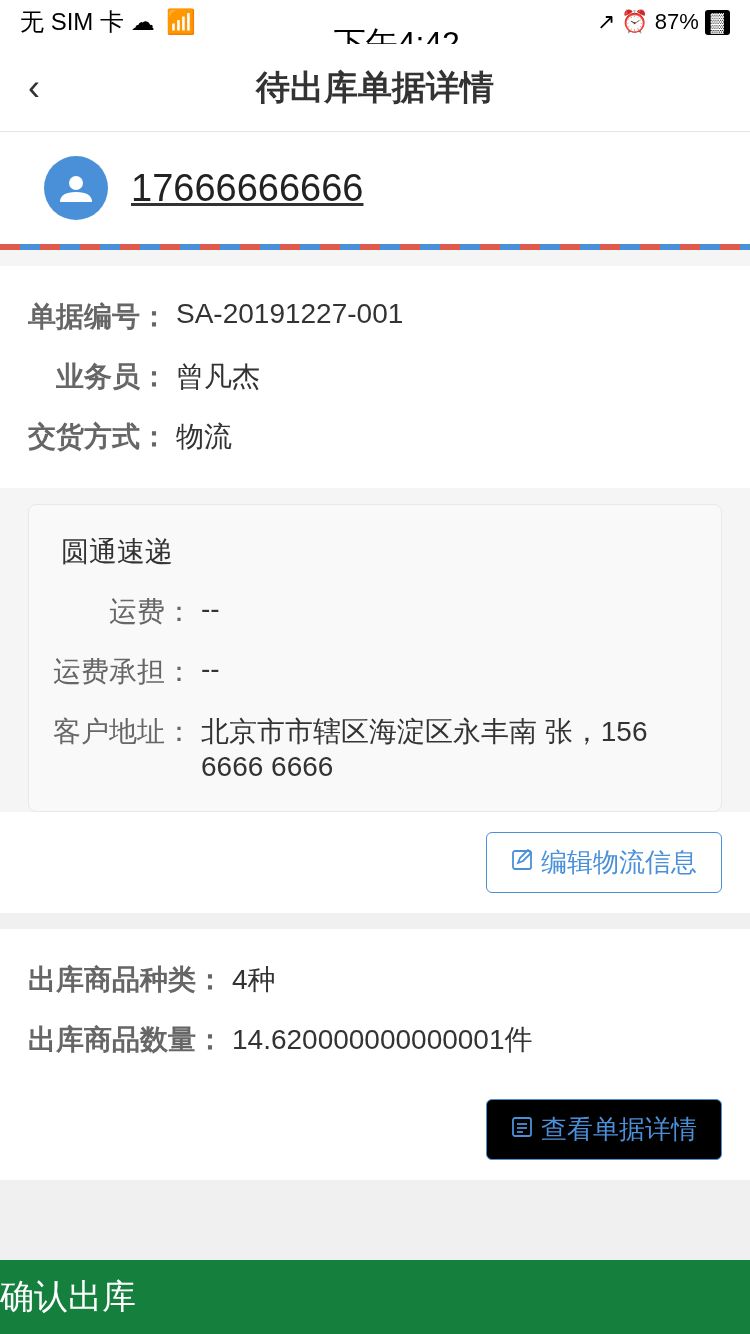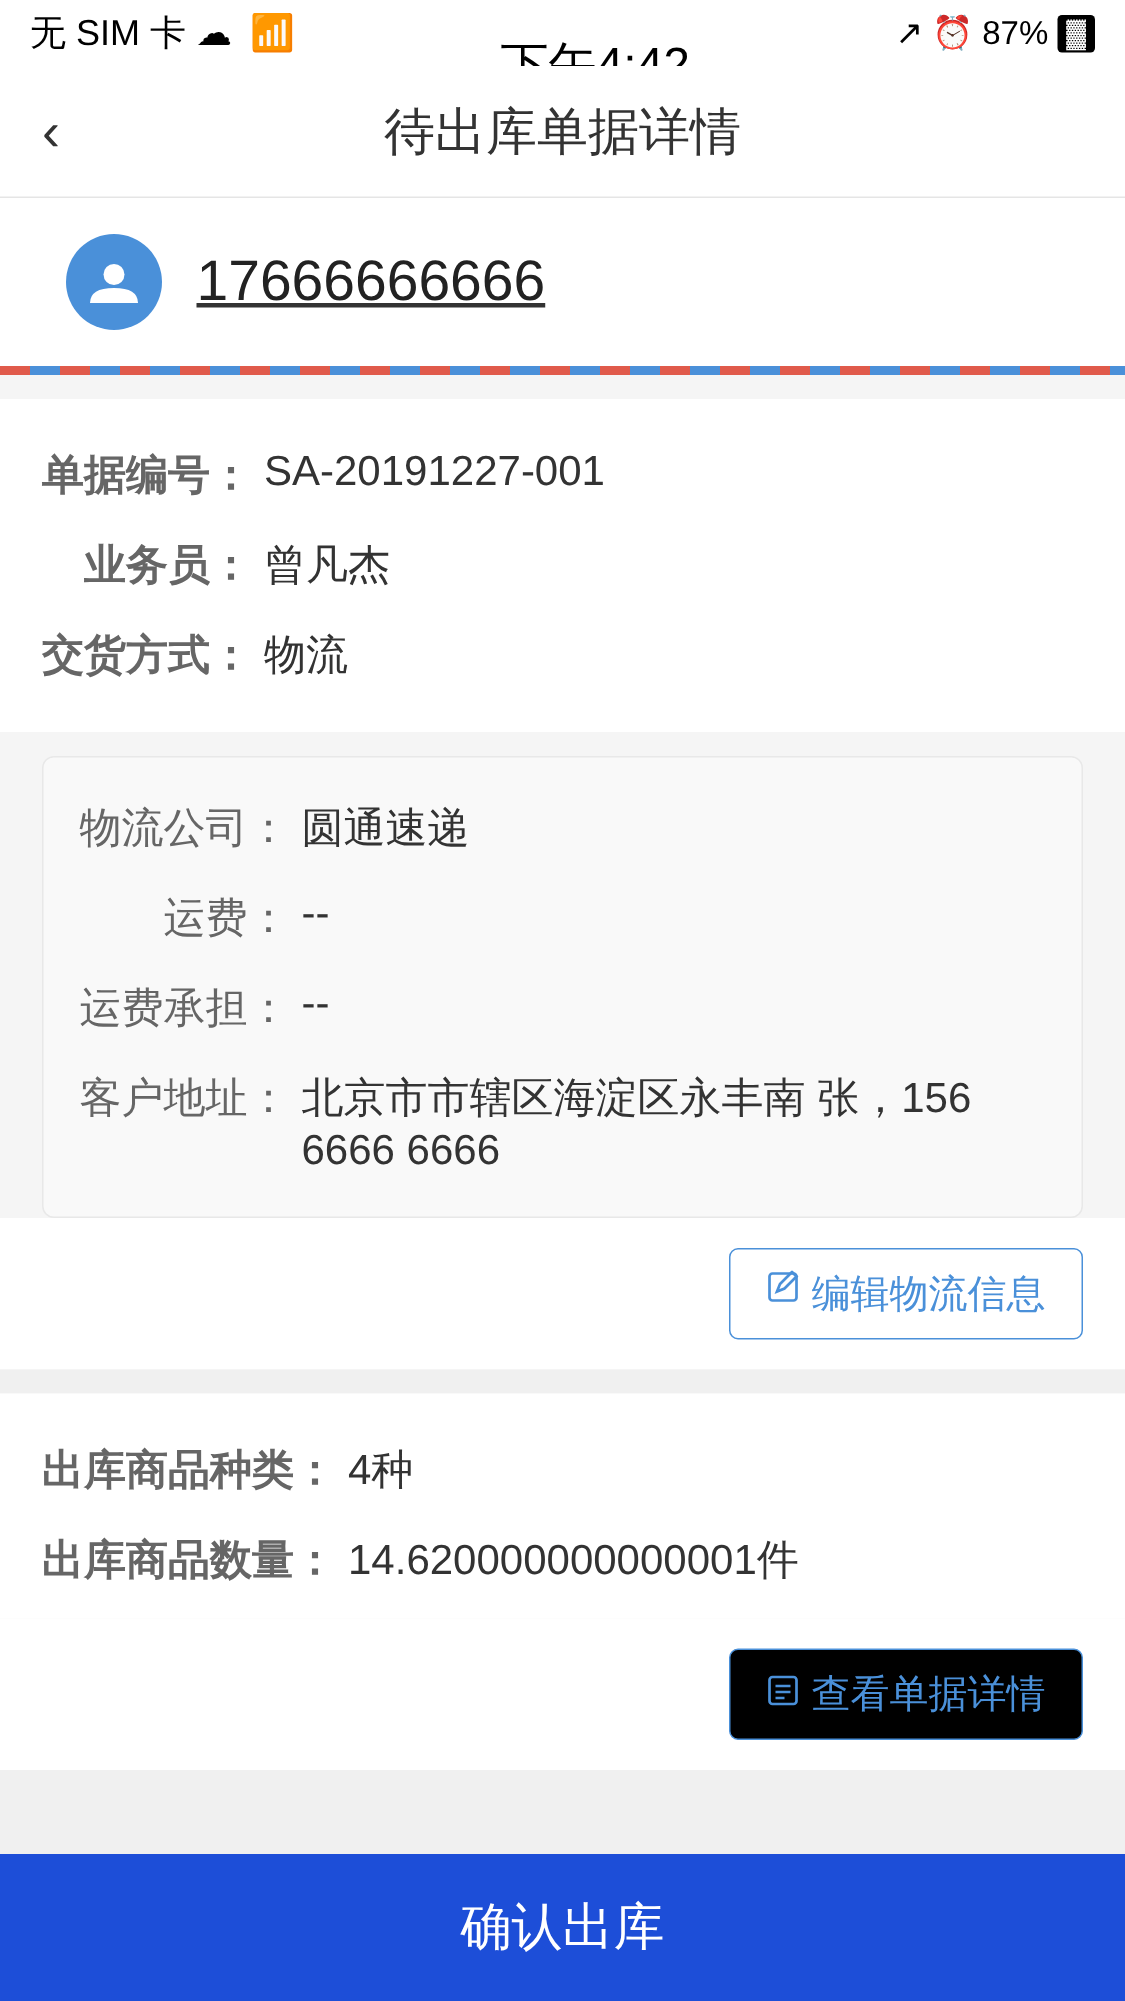--- a/index.html
+++ b/index.html
@@ -43,21 +43,21 @@
     }
     .nav-back {
       position: absolute;
       left: 28px;
       font-size: 36px;
       color: #333;
       cursor: pointer;
     }
     .nav-title {
       font-size: 34px;
-      font-weight: 400;
+      font-weight: 700;
       color: #333;
     }
 
     
     .dashed-divider {
       width: 750px;
       height: 6px;
       background: repeating-linear-gradient(
         90deg,
         #e05a4b 0px, #e05a4b 20px,
@@ -158,20 +158,21 @@
 
     
     .edit-btn-wrap {
       background: #fff;
       padding: 20px 28px;
       display: flex;
       justify-content: flex-end;
     }
     .edit-btn {
       display: flex;
+      align-items: center;
       gap: 8px;
       border: 1px solid #4a90d9;
       border-radius: 6px;
       padding: 12px 24px;
       color: #4a90d9;
       font-size: 26px;
       background: #fff;
       cursor: pointer;
     }
 
@@ -206,25 +207,24 @@
       font-size: 26px;
       background: #000000;
       cursor: pointer;
     }
 
     
     .confirm-btn-wrap {
       position: fixed;
       bottom: 0;
       width: 750px;
-      background: #1d4ed8;
-      height: 98px;
-      display: flex;
-      align-items: center;
-      justify-content: center;
+      background: #15803d;
+      height: 74px;
+      display: flex;
+      align-items: center;
       cursor: pointer;
     }
     .confirm-btn-label {
       color: #fff;
       font-size: 34px;
       font-weight: 500;
     }
   </style>
 </head>
 <body>
@@ -270,21 +270,20 @@
     <span class="info-value">曾凡杰</span>
   </div>
   <div class="info-row">
     <span class="info-label">交货方式：</span>
     <span class="info-value">物流</span>
   </div>
 </div>
 
 <div class="logistics-card">
   <div class="logistics-row">
-    <span class="logistics-label">物流公司：</span>
     <span class="logistics-value">圆通速递</span>
   </div>
   <div class="logistics-row">
     <span class="logistics-label">运费：</span>
     <span class="logistics-value">--</span>
   </div>
   <div class="logistics-row">
     <span class="logistics-label">运费承担：</span>
     <span class="logistics-value">--</span>
   </div>

